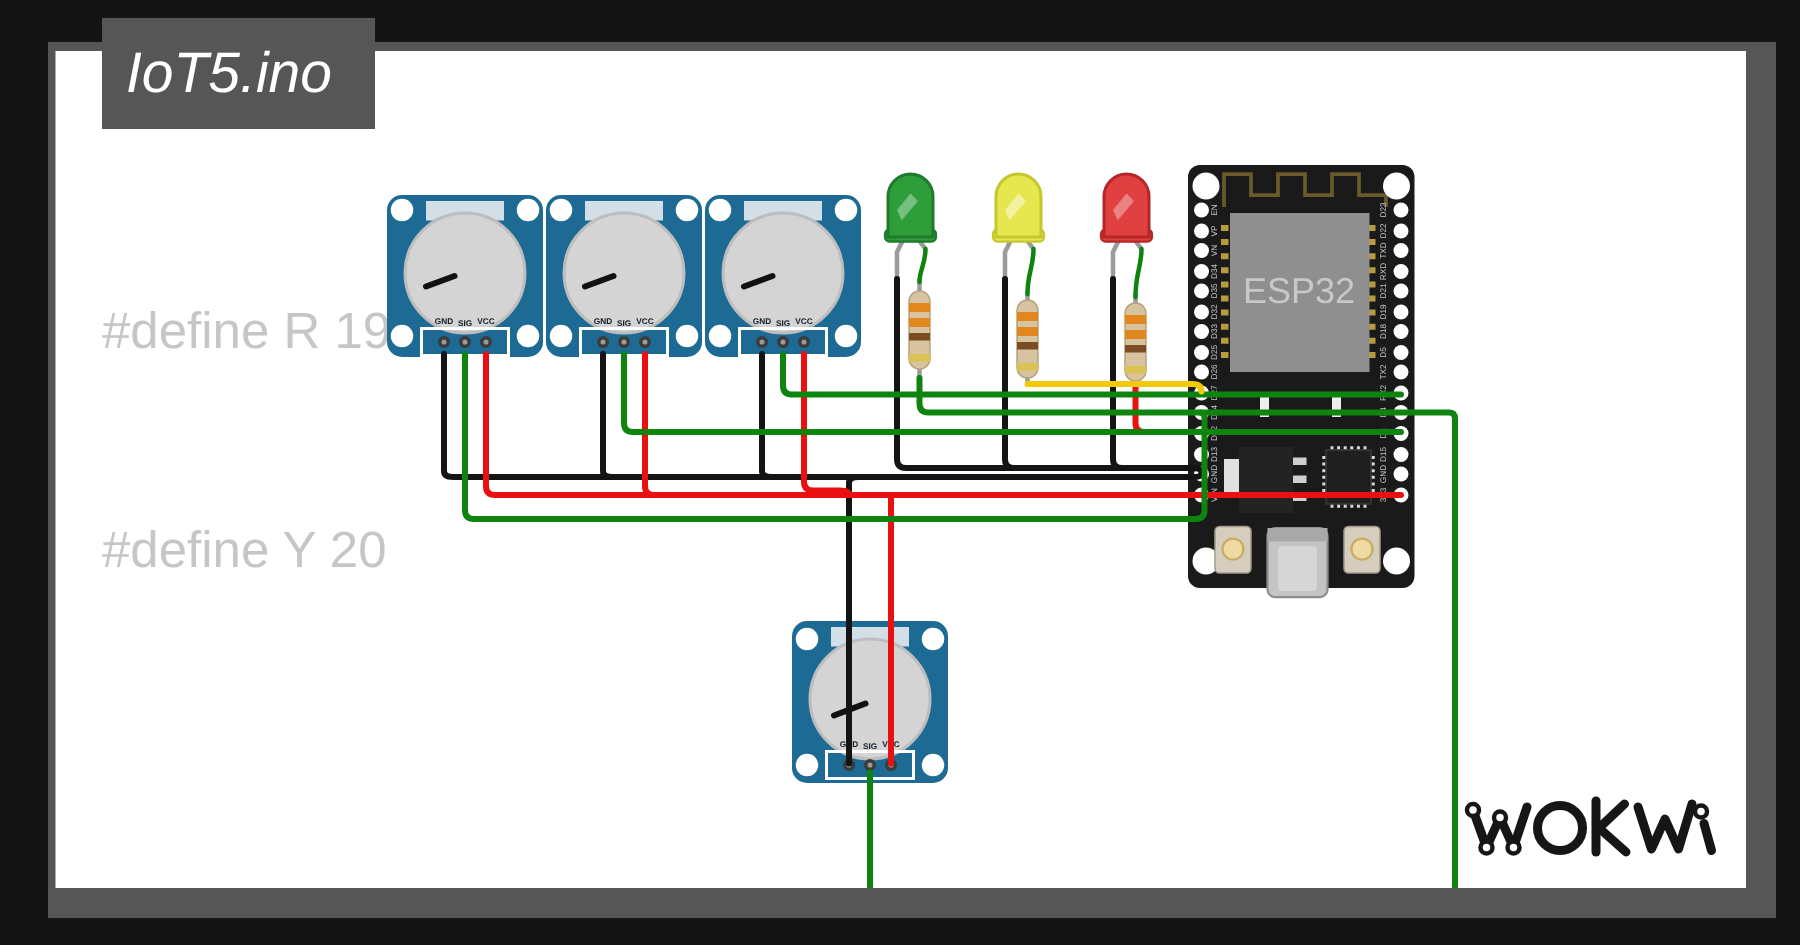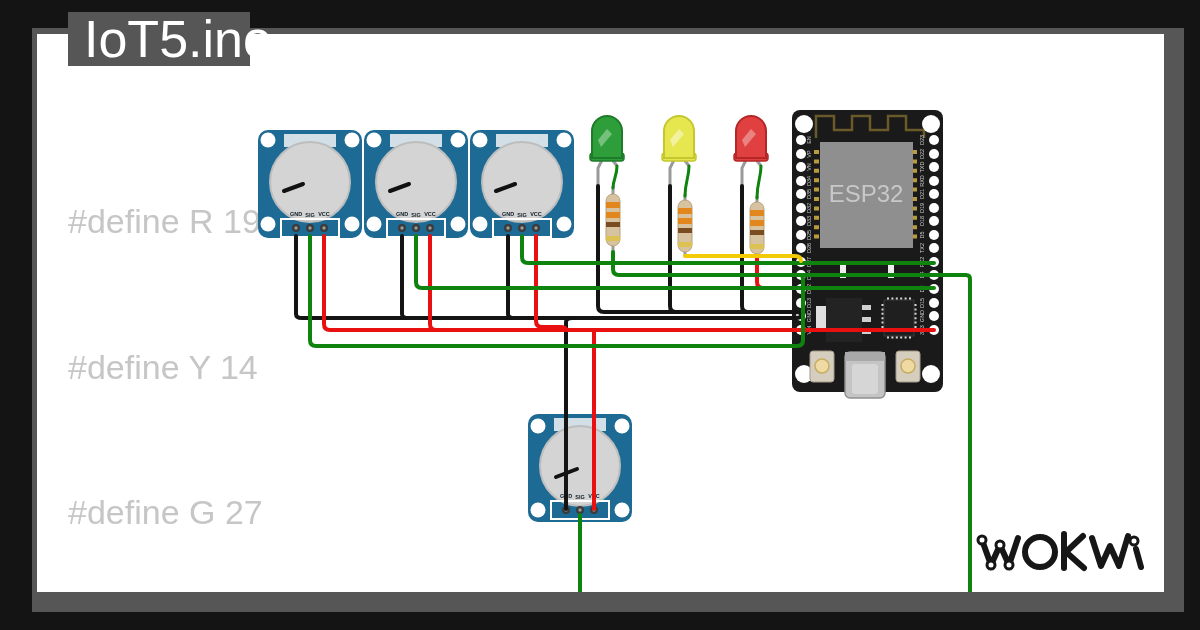--- a/index.html
+++ b/index.html
@@ -3,35 +3,34 @@
 <meta charset="utf-8">
 <style>
   html,body{margin:0;padding:0;}
   body{width:1200px;height:630px;background:#141414;font-family:"Liberation Sans",sans-serif;overflow:hidden;position:relative;}
   #stage{position:absolute;left:0;top:0;width:1200px;height:630px;}
   #canvas{position:absolute;left:32px;top:28px;width:1132px;height:564px;background:#fff;border-left:5px solid #565656;border-top:6px solid #565656;box-sizing:border-box;z-index:1;}
   #shadow-right{position:absolute;left:1164px;top:28px;width:20px;height:584px;background:#565656;z-index:3;}
   #shadow-bottom{position:absolute;left:32px;top:592px;width:1152px;height:20px;background:#565656;z-index:3;}
   #code{position:absolute;left:68px;top:100px;z-index:2;color:#c6c6c6;font-size:34px;line-height:48.5px;white-space:pre;}
   #circuit{position:absolute;left:0;top:0;z-index:2;}
-  #title-box{position:absolute;left:68px;top:12px;width:182px;height:54px;background:#565656;color:#ffffff;font-size:52px;display:flex;align-items:center;padding-left:16px;box-sizing:border-box;z-index:5;}
+  #title-box{position:absolute;left:68px;top:12px;width:182px;height:74px;background:#565656;color:#ffffff;font-size:38px;display:flex;align-items:center;padding-left:16px;box-sizing:border-box;z-index:5;font-style:italic;}
   .potlabel{font-size:5.5px;fill:#0e1c26;font-weight:bold;}
   .pinlabel{font-size:5.5px;fill:#c9c9c9;}
   text{font-family:"Liberation Sans",sans-serif;}
 </style>
 </head>
 <body>
 
 <div id="stage">
   <div id="canvas"></div>
 
   <div id="code">
     <div>#define R 19</div>
-    <div>#define Y 14</div>
-    <div>#define G 27</div>
+    <div>#define Y 20</div>
     
     
     
     
     
     
     
   </div>
 
   <svg id="circuit" width="1200" height="630" viewBox="0 0 1200 630">

